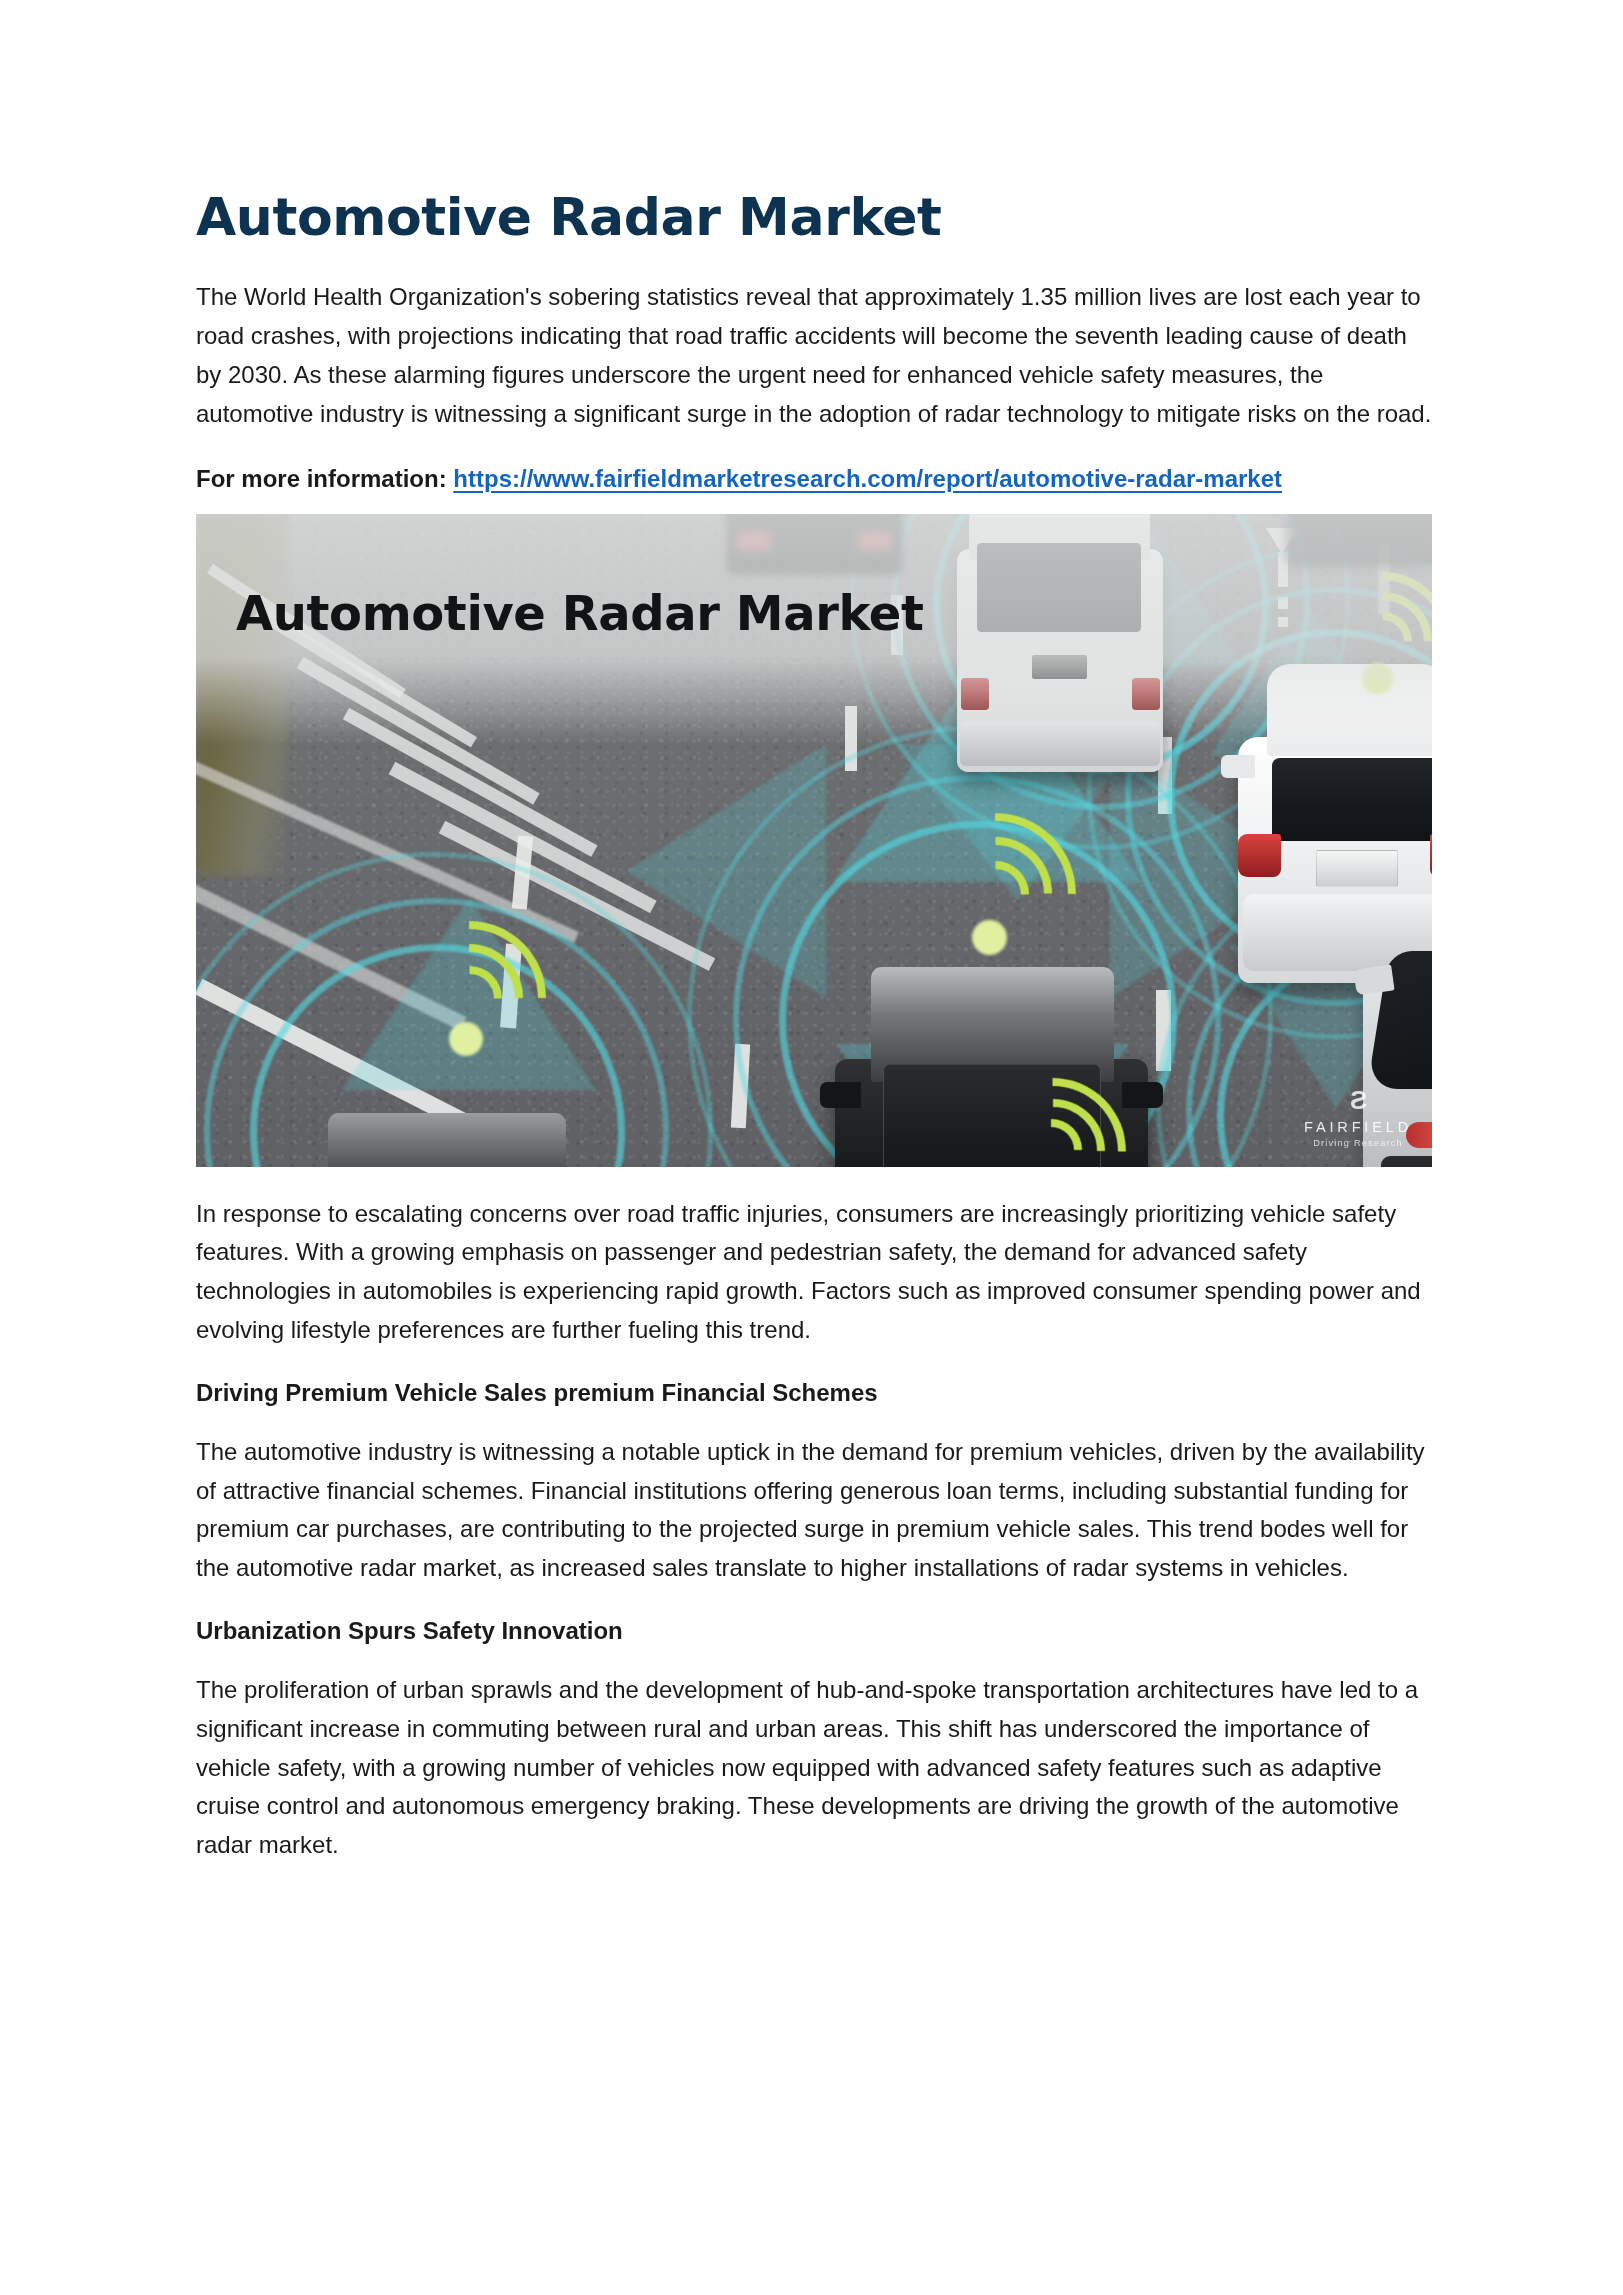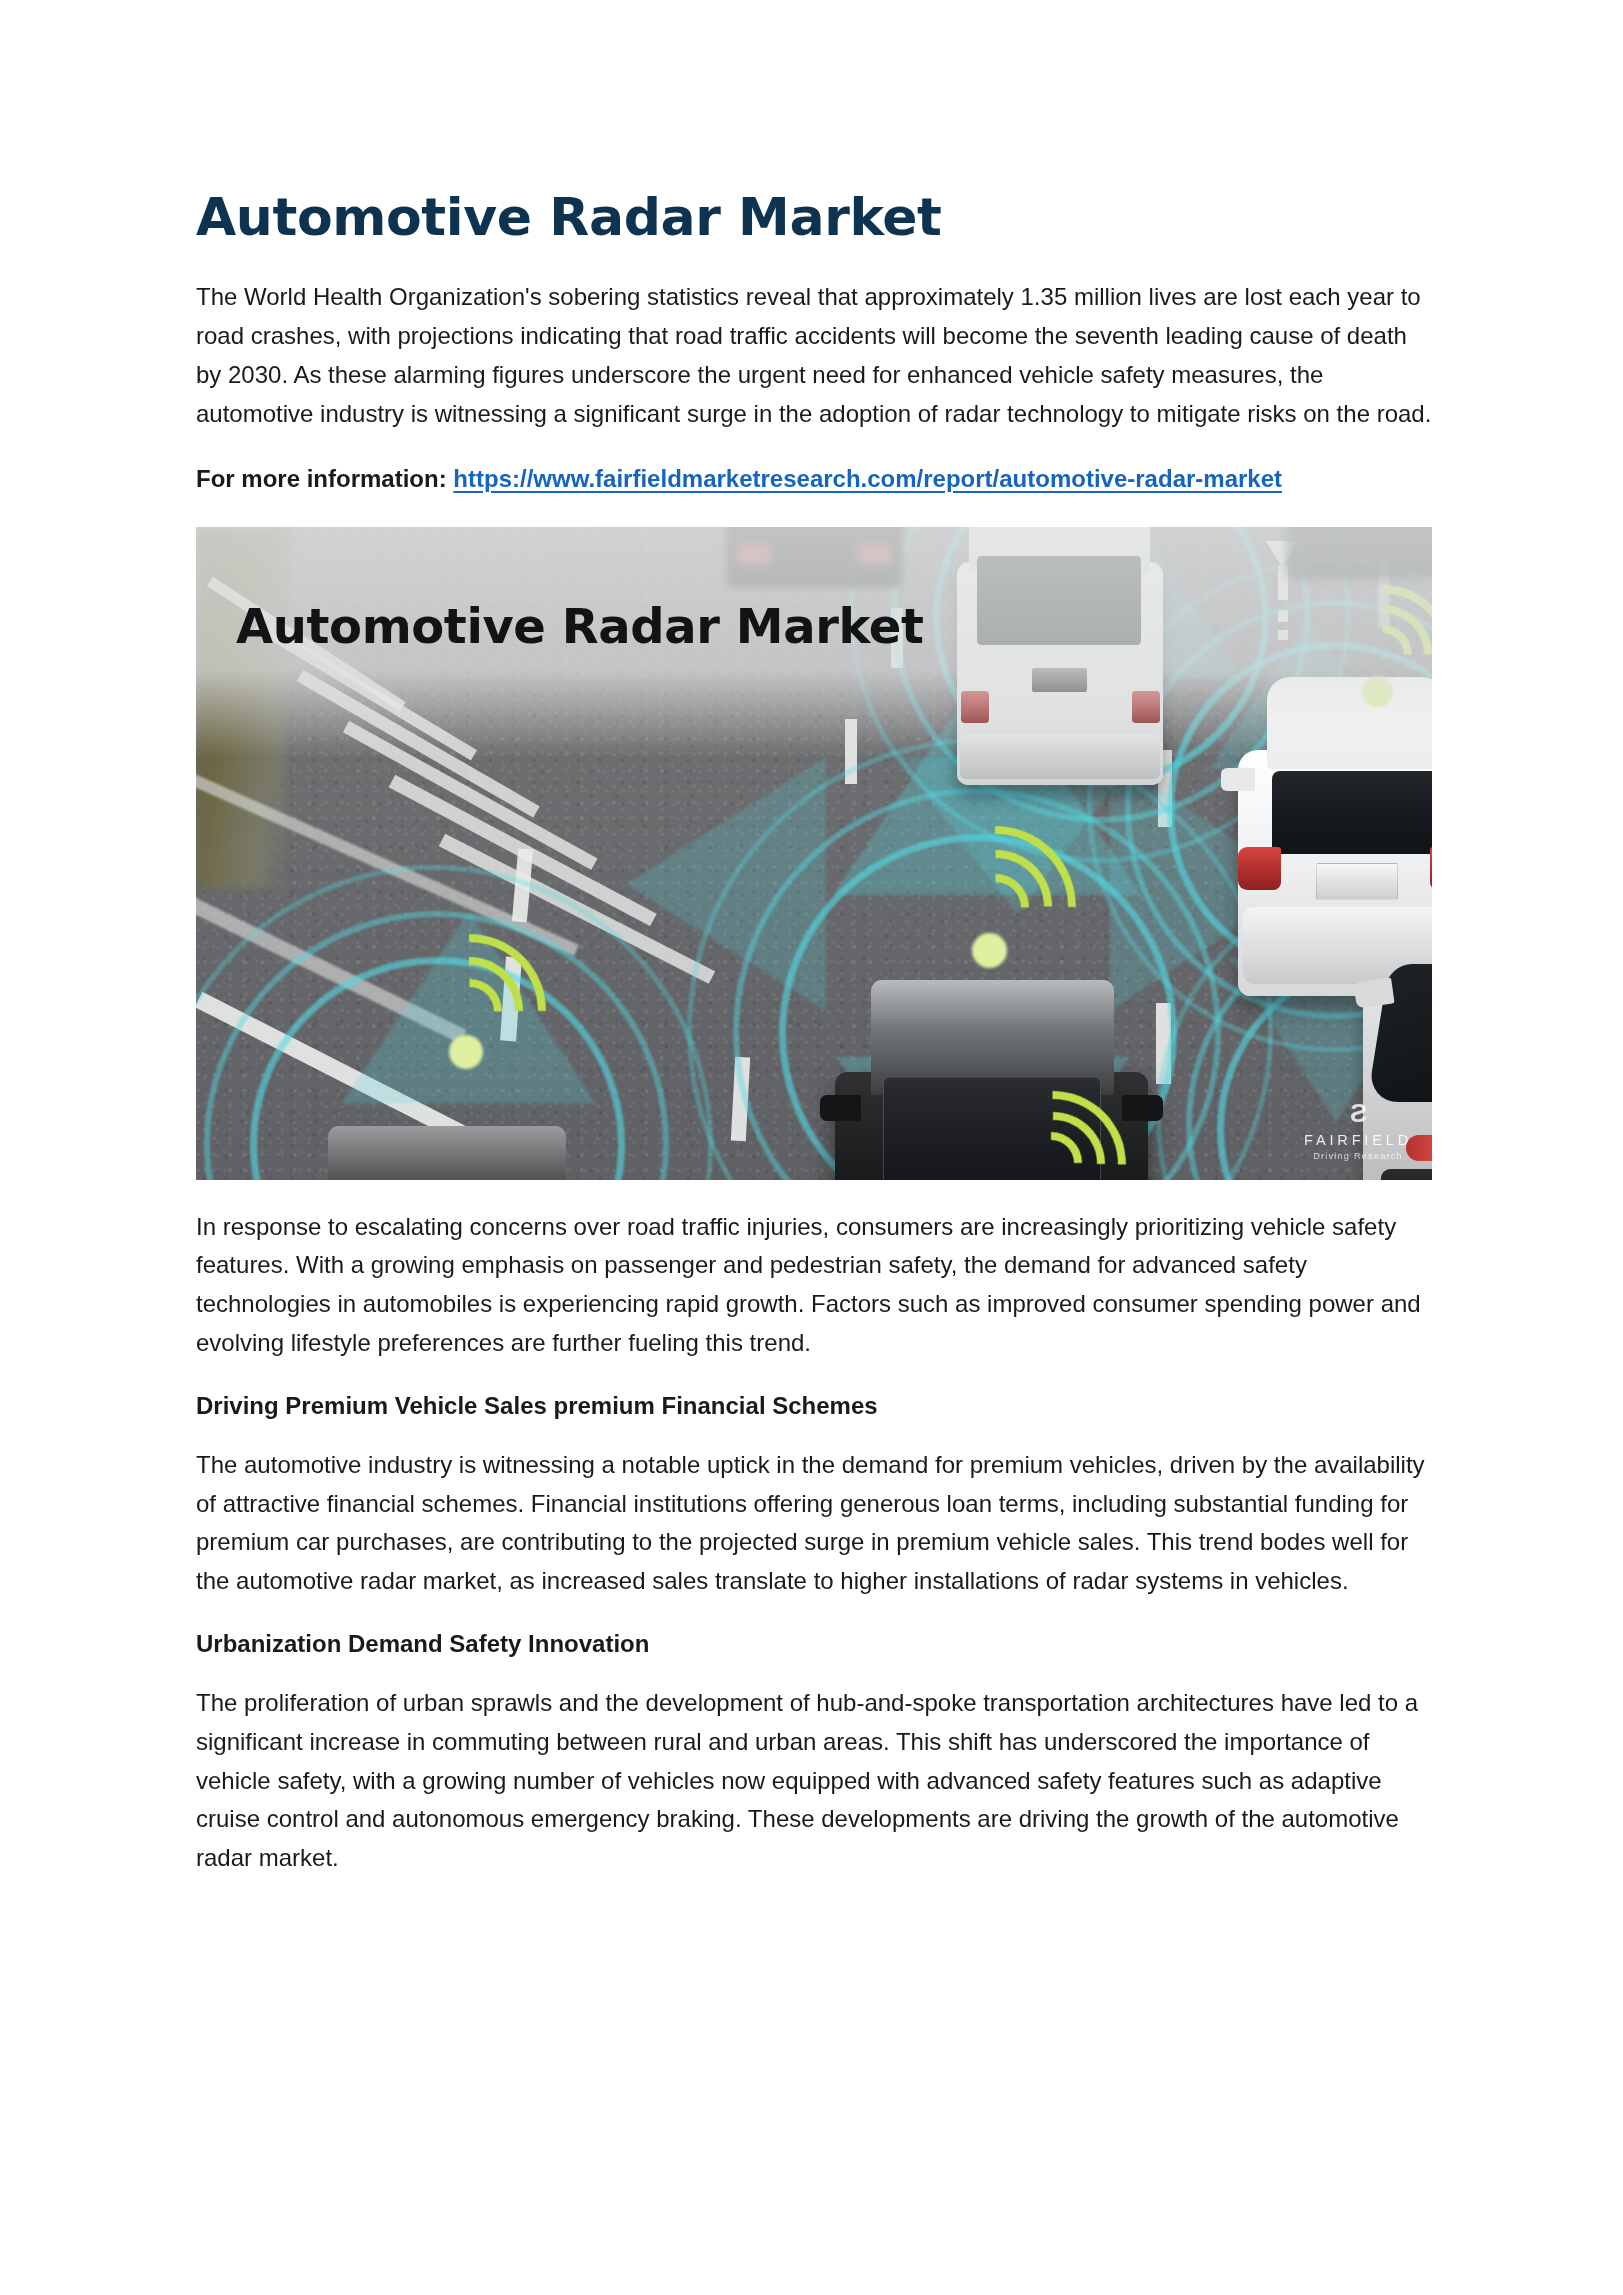--- a/index.html
+++ b/index.html
@@ -38,21 +38,21 @@
     line-height: 1.62;
     color: #1a1a1a;
     margin: 0 0 26px 0;
     max-width: 1244px;
     font-weight: 400;
   }
 
   .link-par {
     font-size: 24px;
     line-height: 1.62;
-    margin: 0 0 28px 0;
+    margin: 0 0 15px 0;
     max-width: 1236px;
     font-weight: 700;
     color: #1a1a1a;
   }
   .link-par .lnk {
     color: #1565c0;
     text-decoration: underline;
     text-underline-offset: 3.8px;
     word-break: break-all;
     font-weight: 700;
@@ -431,17 +431,17 @@
       <div class="wm-sub">Driving Research</div>
     </div>
 
   </div>
 
   <p class="body-par">In response to escalating concerns over road traffic injuries, consumers are increasingly prioritizing vehicle safety features. With a growing emphasis on passenger and pedestrian safety, the demand for advanced safety technologies in automobiles is experiencing rapid growth. Factors such as improved consumer spending power and evolving lifestyle preferences are further fueling this trend.</p>
 
   <h2 class="sec-head">Driving Premium Vehicle Sales premium Financial Schemes</h2>
   <p class="body-par">The automotive industry is witnessing a notable uptick in the demand for premium vehicles, driven by the availability of attractive financial schemes. Financial institutions offering generous loan terms, including substantial funding for premium car purchases, are contributing to the projected surge in premium vehicle sales. This trend bodes well for the automotive radar market, as increased sales translate to higher installations of radar systems in vehicles.</p>
 
-  <h2 class="sec-head">Urbanization Demand Safety Innovation</h2>
+  <h2 class="sec-head">Urbanization Spurs Safety Innovation</h2>
   <p class="body-par">The proliferation of urban sprawls and the development of hub-and-spoke transportation architectures have led to a significant increase in commuting between rural and urban areas. This shift has underscored the importance of vehicle safety, with a growing number of vehicles now equipped with advanced safety features such as adaptive cruise control and autonomous emergency braking. These developments are driving the growth of the automotive radar market.</p>
 
 </div>
 
 
 </body></html>

